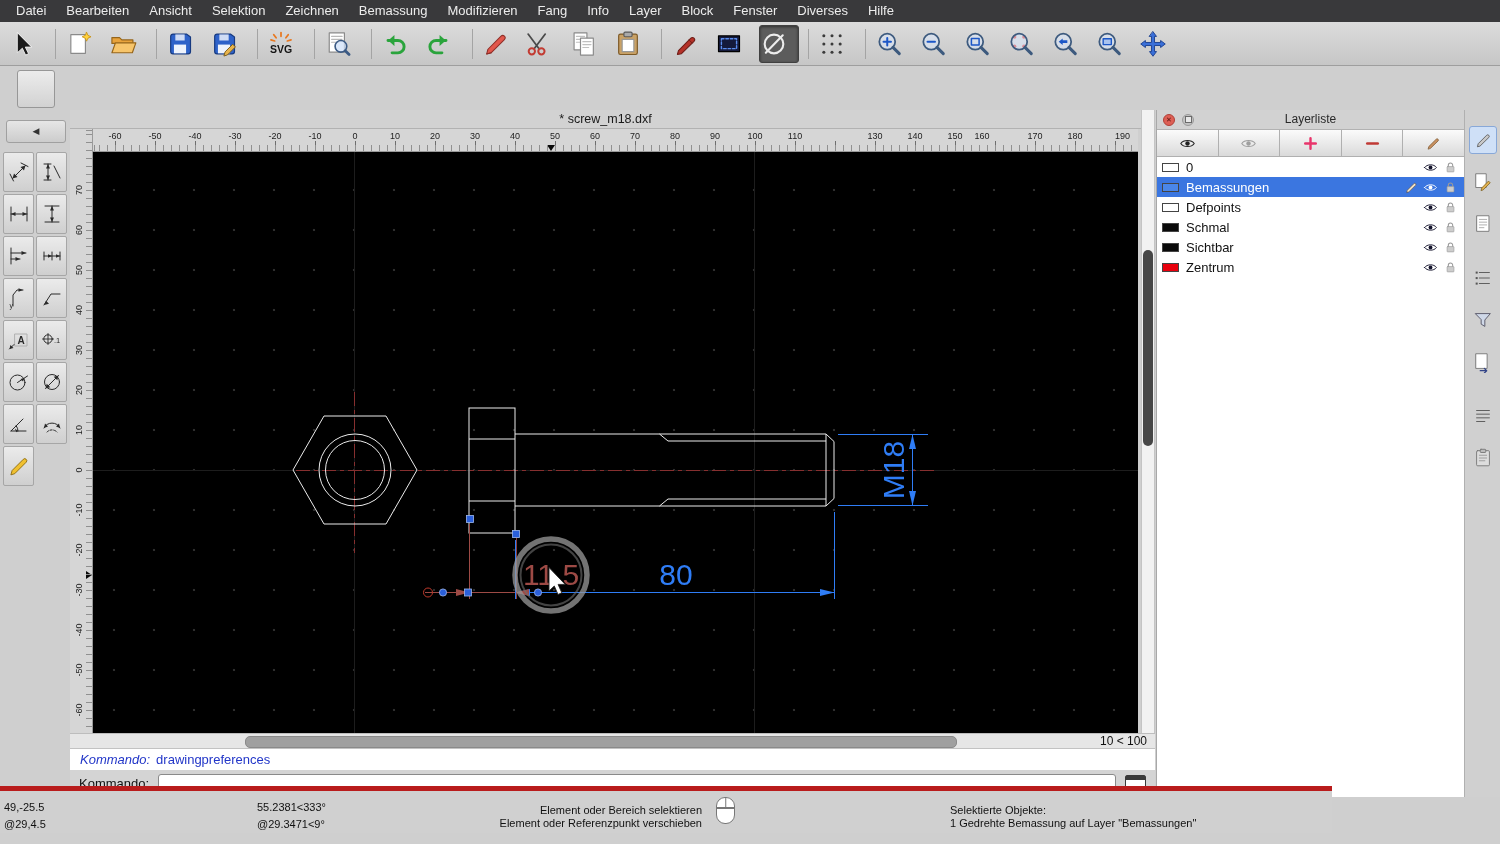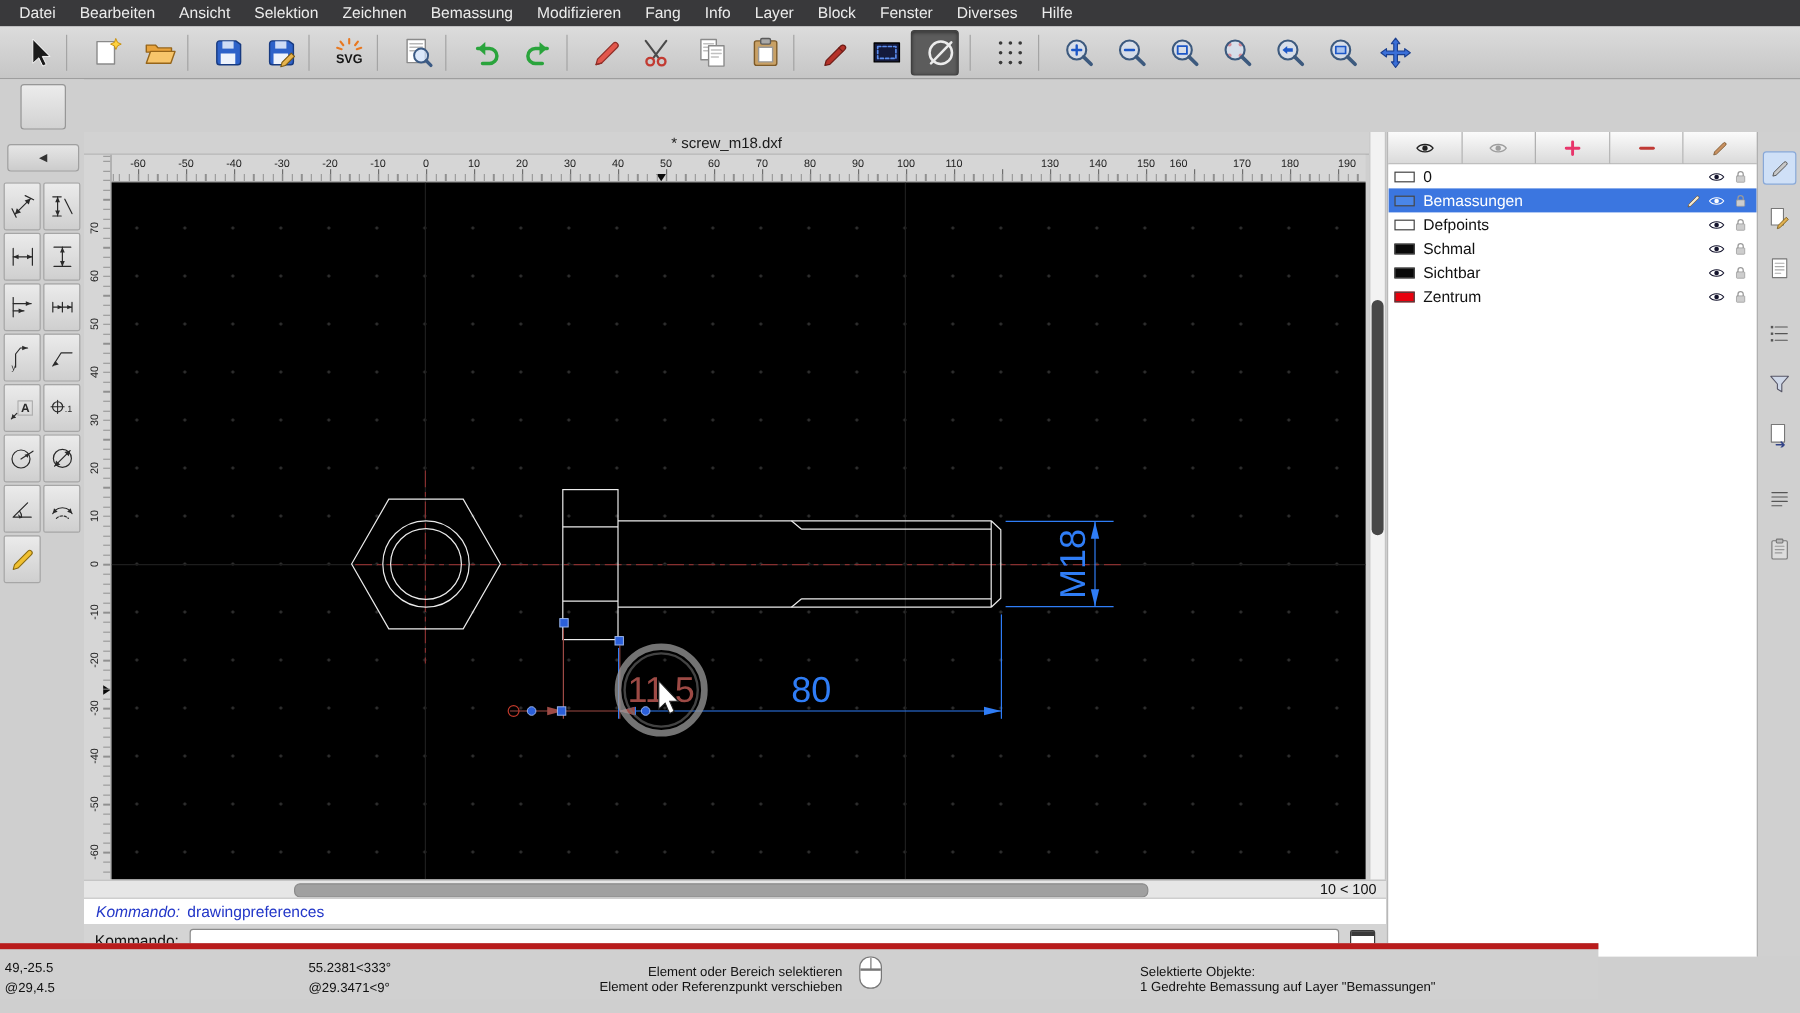--- a/index.html
+++ b/index.html
@@ -6,21 +6,21 @@
   body{position:relative;width:1500px;height:844px;background:#cfcfcf;font-family:"Liberation Sans",sans-serif;overflow:hidden;-webkit-font-smoothing:antialiased}
   .ic{display:block}
   .ic svg{width:100%;height:100%;display:block}
 
   
   #menu-bar{position:absolute;left:0;top:0;width:1500px;height:22px;background:#39393b;color:#ececec;display:flex;align-items:center;font-size:13px;padding-left:6px;box-sizing:border-box}
   .menu-item{padding:0 10px;line-height:22px;white-space:nowrap;cursor:default}
 
   
   #top-toolbar{position:absolute;left:0;top:22px;width:1500px;height:44px;background:linear-gradient(#dcdcdc,#c6c6c6);border-bottom:1px solid #9e9e9e;display:flex;align-items:center;padding:0 8px;box-sizing:border-box;gap:6px}
-  .tb-btn{width:38px;height:36px;display:flex;align-items:center;justify-content:flex-end;border-radius:3px;flex:0 0 auto}
+  .tb-btn{width:38px;height:36px;display:flex;align-items:center;justify-content:flex-start;border-radius:3px;flex:0 0 auto}
   .tb-btn .ic{width:28px;height:28px}
   .tb-btn.pressed{background:#5c5c5c;border:1px solid #404040;box-shadow:inset 0 1px 3px rgba(0,0,0,.5)}
   .tb-sep{width:1px;height:30px;background:#a4a4a4;margin:0 3px;flex:0 0 auto}
 
   
   #left-palette{position:absolute;left:0;top:66px;width:70px;height:731px;background:#cfcfcf}
   #pointer-box{position:absolute;left:17px;top:4px;width:36px;height:36px;border: 1px solid #979797;border-radius:3px;background:linear-gradient(#ececec,#d2d2d2);display:flex;align-items:center;justify-content:center}
   #pointer-box .ic{width:26px;height:26px}
   #collapse-btn{position:absolute;left:6px;top:54px;width:58px;height:21px;border:1px solid #a0a0a0;border-radius:3px;background:linear-gradient(#e6e6e6,#cccccc);display:flex;align-items:center;justify-content:center}
   #collapse-btn span{font-size:9px;color:#333;line-height:1}
@@ -661,20 +661,25 @@
   <span class="hist-label">Kommando:</span><span class="hist-value">drawingpreferences</span>
 </div>
 
 <div id="cmd-row">
   <span id="cmd-label">Kommando:</span>
   <input id="cmd-input" value="" style="">
   <div class="detach-btn"></div>
 </div>
 
 <div id="layer-panel">
+  <div id="lp-header">
+    <div class="circ red"></div>
+    <div class="circ gray"></div>
+    <span id="lp-title">Layerliste</span>
+  </div>
   <div id="layer-toolbar">
       <div class="lp-btn">
         <div class="ic" style="color: rgb(34, 34, 34);">
           <svg viewBox="0 0 24 24" fill="none" stroke-linecap="round" stroke-linejoin="round">
             <path d="M2.5 12 C6.5 6.2 17.5 6.2 21.5 12 C17.5 17.8 6.5 17.8 2.5 12 Z" stroke="currentColor" stroke-width="1.5" fill="none"></path>
             <circle cx="12" cy="12" r="3.1" fill="currentColor"></circle>
           </svg>
         </div>
       </div>
       <div class="lp-btn">

